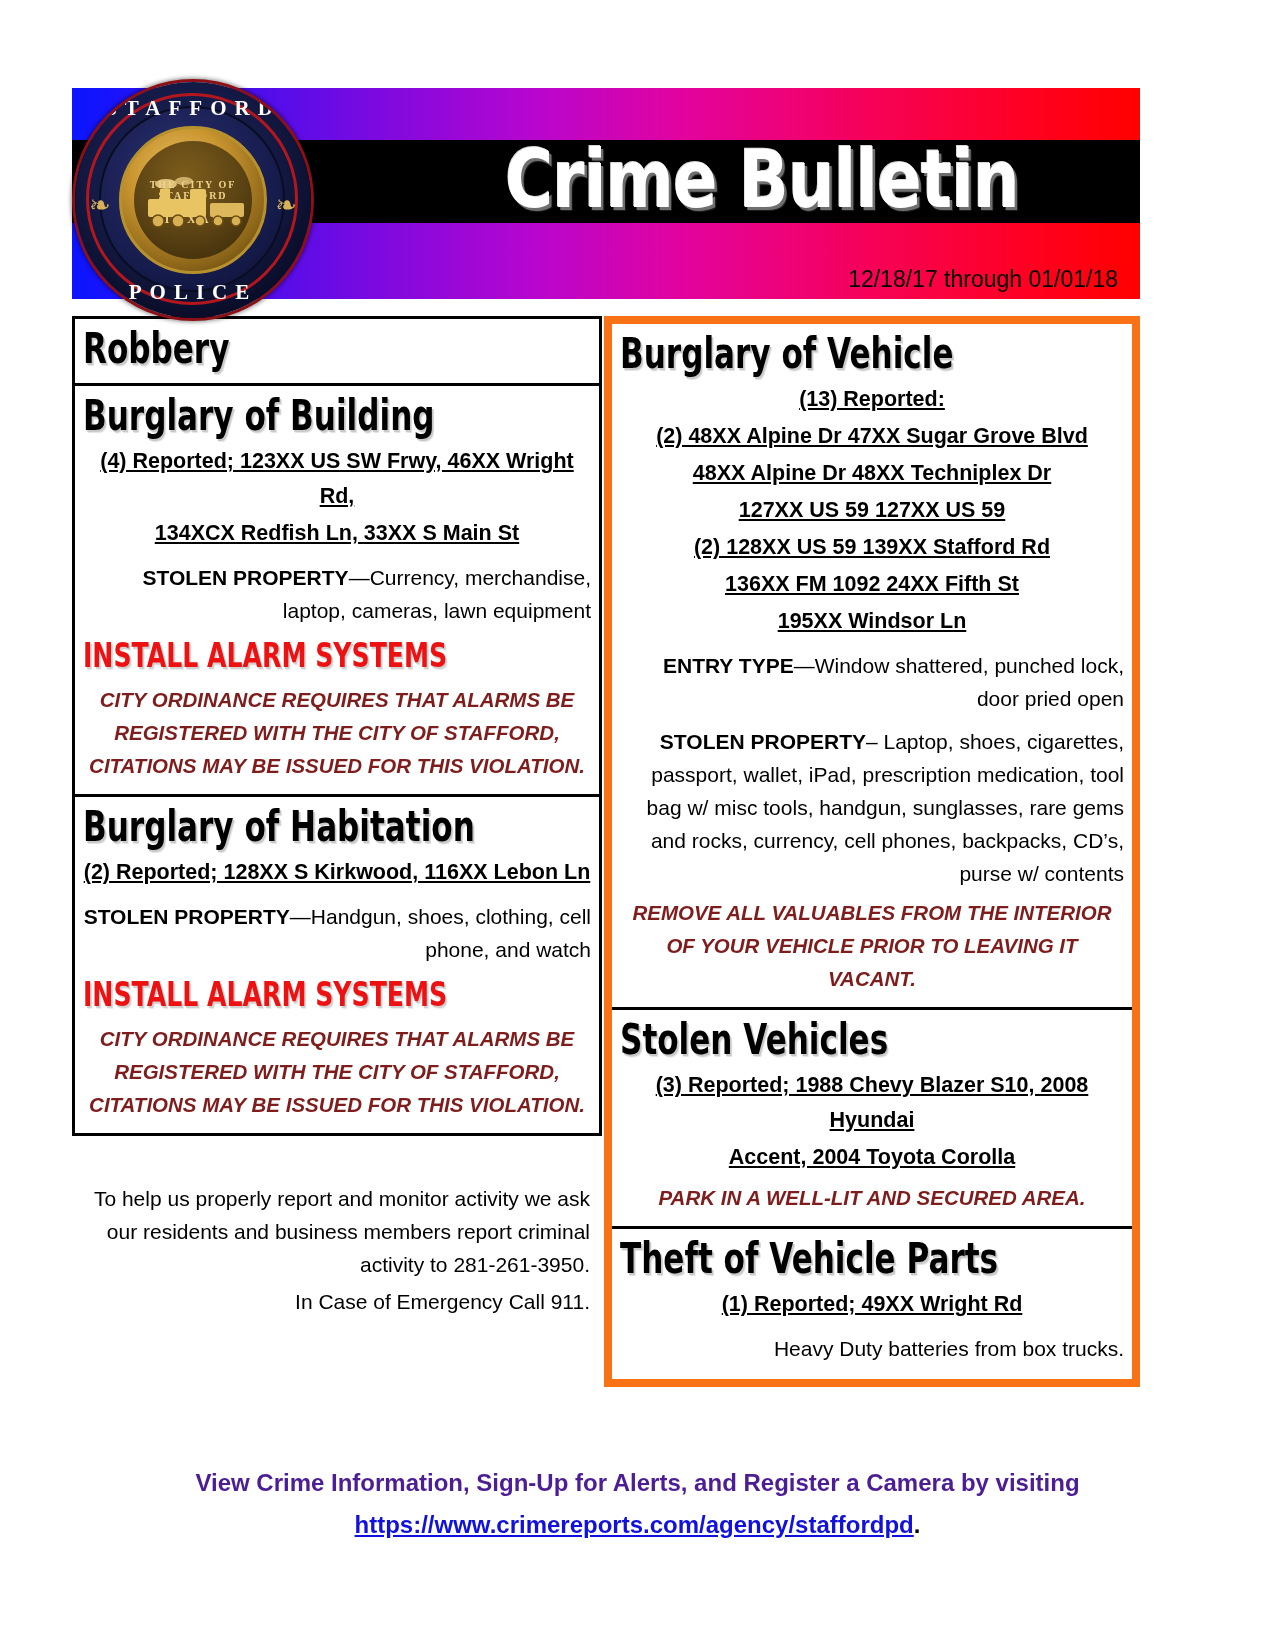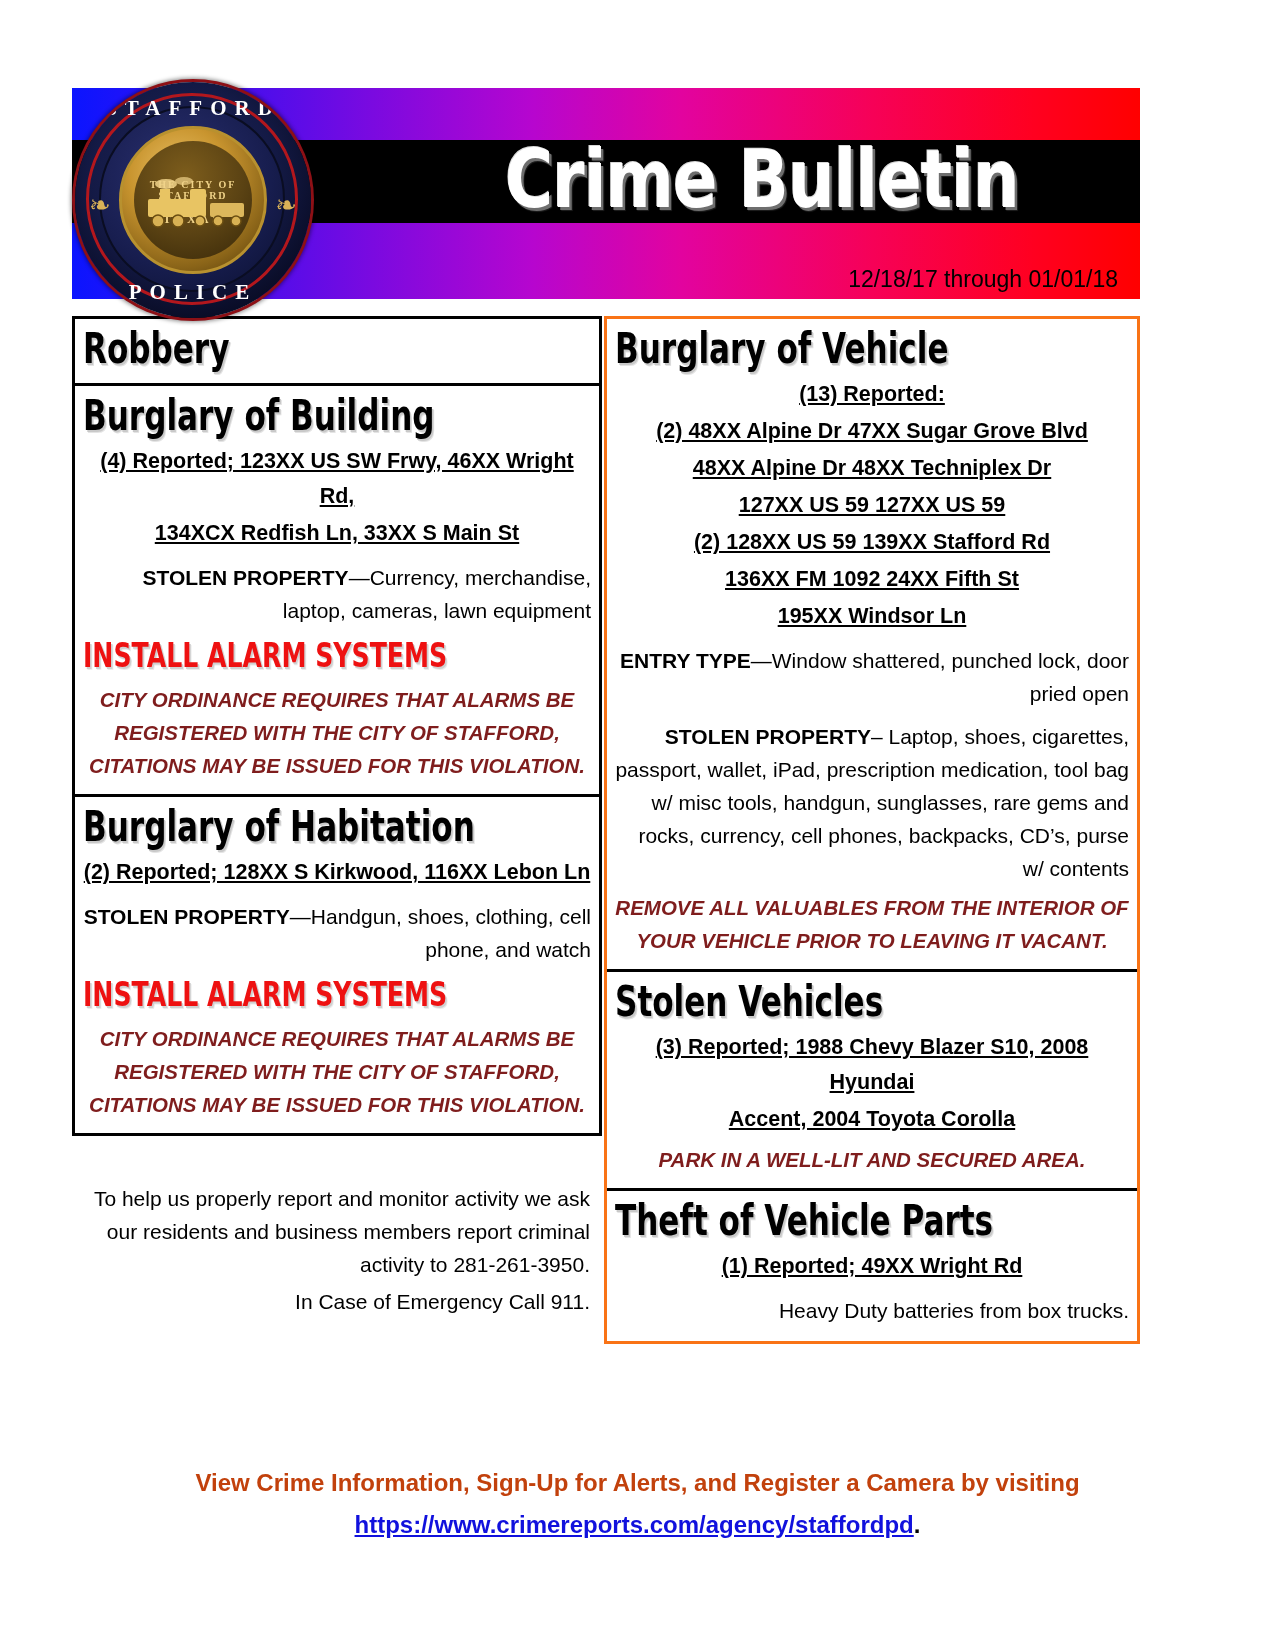--- a/index.html
+++ b/index.html
@@ -175,21 +175,21 @@
     width: 530px;
     border: 3px solid #000000;
     box-sizing: border-box;
     background: #ffffff;
   }
   .col-right {
     position: absolute;
     left: 604px;
     top: 316px;
     width: 536px;
-    border: 3px solid #f97316;
+    border: 8px solid #f97316;
     box-sizing: border-box;
     background: #ffffff;
   }
   .cell {
     border-bottom: 3px solid #000000;
     padding: 2px 8px 8px 8px;
   }
   .cell:last-child { border-bottom: none; }
 
   
@@ -265,21 +265,21 @@
     left: 0;
     top: 1462px;
     width: 100%;
     text-align: center;
   }
   .footer-line {
     font-family: "Liberation Sans", sans-serif;
     font-weight: bold;
     font-size: 24px;
     line-height: 42px;
-    color: #c2410c;
+    color: #4c1d95;
   }
   .footer-link {
     font-family: "Liberation Sans", sans-serif;
     font-weight: bold;
     font-size: 24px;
     line-height: 42px;
     color: #1111dd;
     text-decoration: underline;
   }
   .footer-dot { color: #000000; text-decoration: none; }

